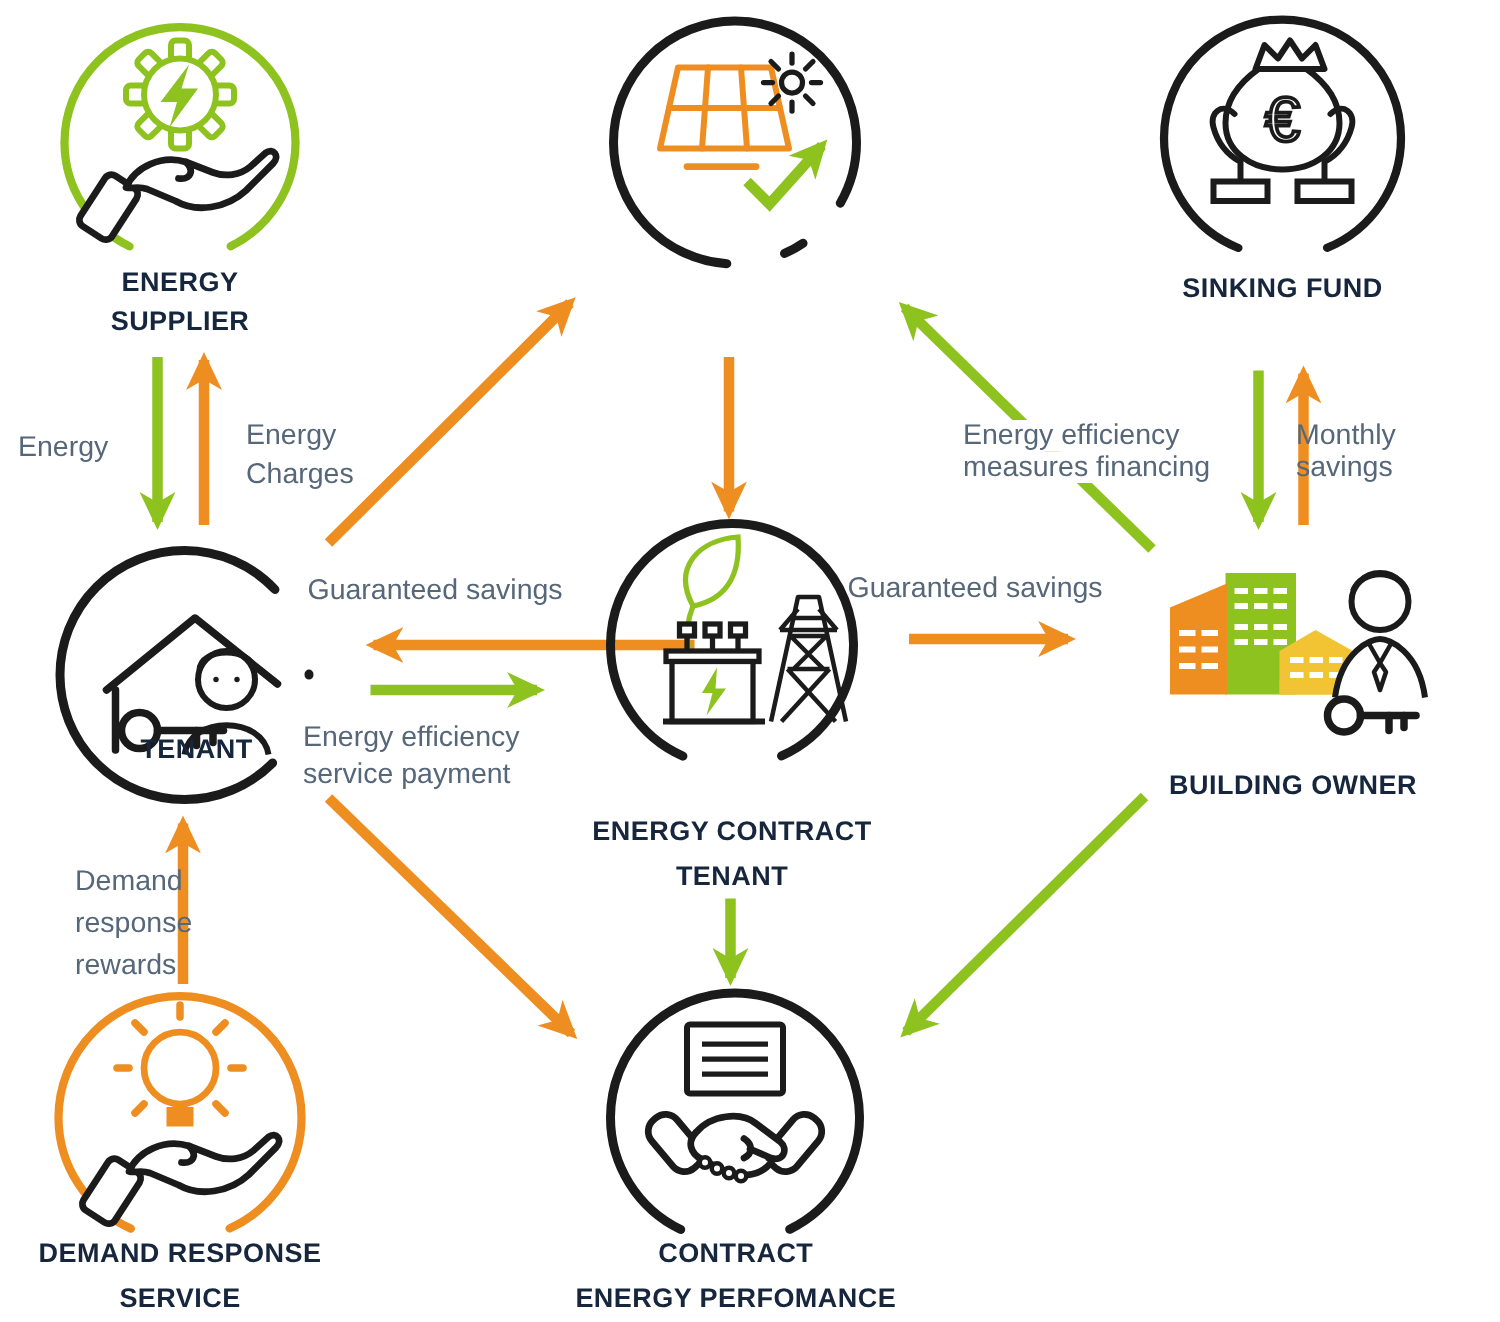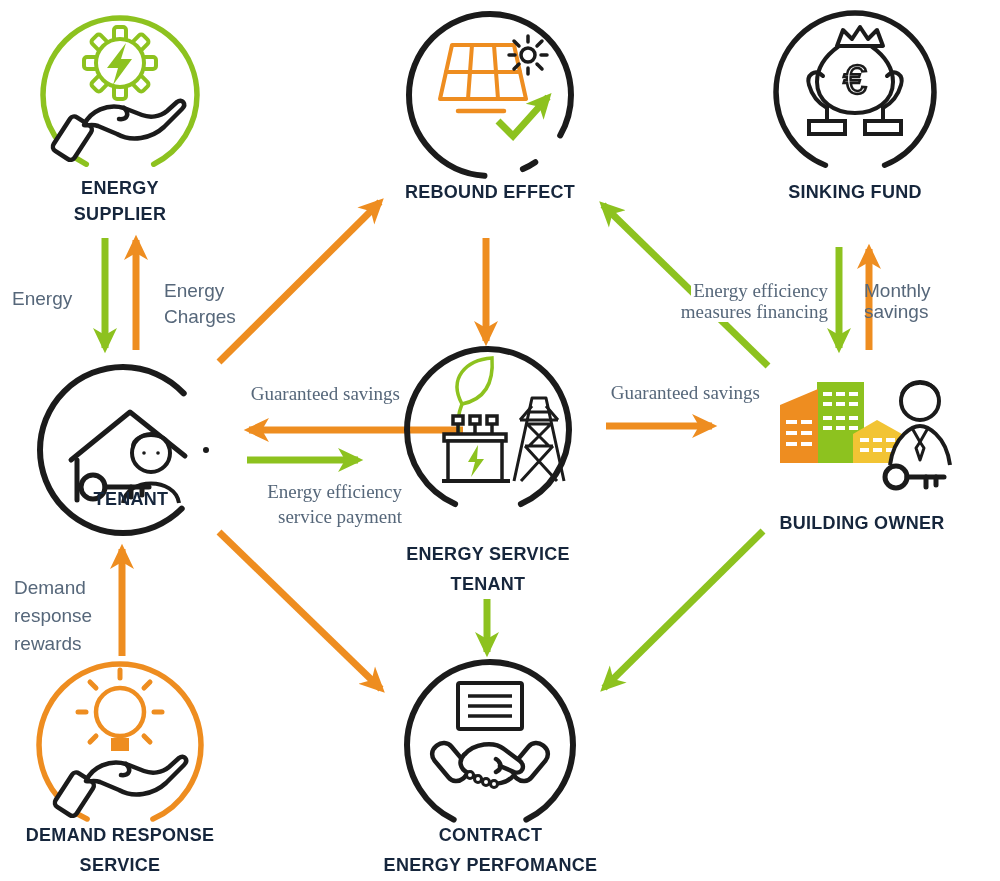--- a/index.html
+++ b/index.html
@@ -9,23 +9,23 @@
   }
   .arrows{position:absolute;left:0;top:0;z-index:1;pointer-events:none;}
   .node-svg{position:absolute;z-index:2;}
   .node-label{
     position:absolute;z-index:3;text-align:center;font-weight:bold;
     font-size:18px;line-height:26px;color:#16263c;letter-spacing:.3px;
   }
   .edge-label{
     position:absolute;z-index:4;font-size:19px;line-height:24px;color:#56677a;
   }
-  .edge-label.center{text-align:right;font-family:Liberation Serif, serif;}
+  .edge-label.center{text-align:left;}
   .edge-label.tight{line-height:21px;}
-  .edge-label.loose{line-height:28px;}
+  .edge-label.loose{line-height:28px;margin-left:36px;}
   .edge-label.bg span{background:#ffffff;padding:0 2px;}
   .edge-label div span{display:inline-block;}
 </style>
 </head>
 <body>
 
 <div class="canvas">
 
   <svg class="arrows" width="1000" height="881" viewBox="0 0 1000 881">
     <defs>
@@ -100,23 +100,20 @@
         <line x1="115" y1="50" x2="109" y2="50"></line>
           <line x1="141" y1="50" x2="147" y2="50"></line>
         <line x1="137" y1="41" x2="142" y2="36"></line>
           <line x1="119" y1="59" x2="114" y2="64"></line>
         <line x1="137" y1="59" x2="142" y2="64"></line>
           <line x1="119" y1="41" x2="114" y2="36"></line>
       </g>
       <path d="M98,116 L113,131 L148,92" stroke="#8dc21f" stroke-width="7" fill="none" marker-end="url(#ah-green)"></path>
     </g>
   </svg>
-  <div class="node-label" style="left:370px;top:179px;width:240px">
-    <div>REBOUND EFFECT</div>
-  </div>
 
   <svg class="node-svg" style="left:765px;top:2px" width="180" height="180" viewBox="0 0 180 180">
     <circle cx="90" cy="90" r="79" pathLength="360" stroke-dasharray="68 44 248" stroke="#1b1b1b" stroke-width="5.5" fill="none" stroke-linecap="round"></circle>
     <g>
       <g stroke="#1b1b1b" stroke-width="4" fill="#fff" stroke-linejoin="round">
         <path d="M74,44 C60,54 52,66 52,80 C52,99 69,111 90,111 C111,111 128,99 128,80 C128,66 120,54 106,44 Z"></path>
         <path d="M72,44 L78,28 L87,37 L95,25 L103,37 L112,28 L118,44 Z"></path>
       </g>
       <text x="90" y="92" text-anchor="middle" font-size="42" font-family="Liberation Sans, sans-serif" fill="none" stroke="#1b1b1b" stroke-width="2.5">€</text>
       <g stroke="#1b1b1b" stroke-width="4" fill="none" stroke-linecap="round">
@@ -175,21 +172,21 @@
       <polygon points="80,105 70,122 77,122 73,137 86,119 79,119" fill="#8dc21f"></polygon>
       <line x1="44" y1="141" x2="112" y2="141" stroke="#1b1b1b" stroke-width="4"></line>
       <g stroke="#1b1b1b" stroke-width="3" fill="none" stroke-linejoin="round">
         <path d="M116,141 L134,58 L148,58 L166,141"></path>
         <path d="M122,80 L160,80 M122,80 L134,66 M160,80 L148,66"></path>
         <path d="M131,72 L151,72 M129,84 L153,84 M129,84 L151,106 M153,84 L131,106 M127,106 L155,106 M127,106 L159,141 M155,106 L123,141"></path>
       </g>
     </g>
   </svg>
   <div class="node-label" style="left:378px;top:539px;width:220px;line-height:30px">
-    <div>ENERGY SERVICE</div>
+    <div>ENERGY CONTRACT</div>
       <div>TENANT</div>
   </div>
 
   <svg class="node-svg" style="left:772px;top:368px" width="180" height="124" viewBox="0 0 180 124">
     <g>
       <rect x="45" y="14" width="47" height="81" fill="#8dc21f"></rect>
       <g fill="#fff">
         <rect x="51" y="24" width="9" height="4"></rect>
           <rect x="64" y="24" width="9" height="4"></rect>
           <rect x="77" y="24" width="9" height="4"></rect>

